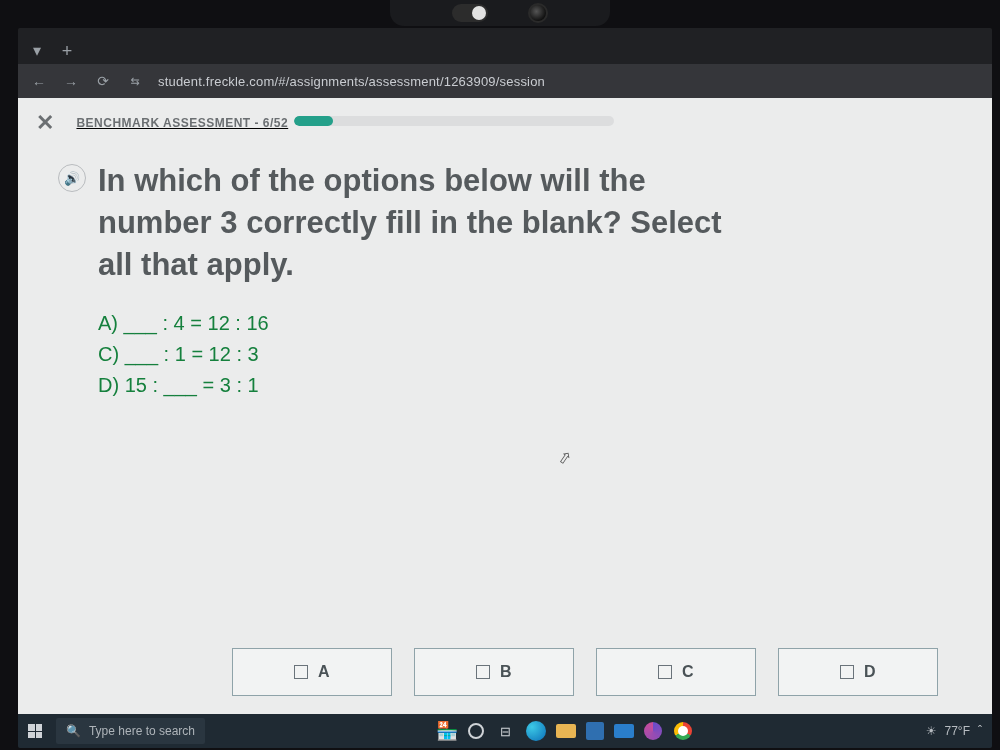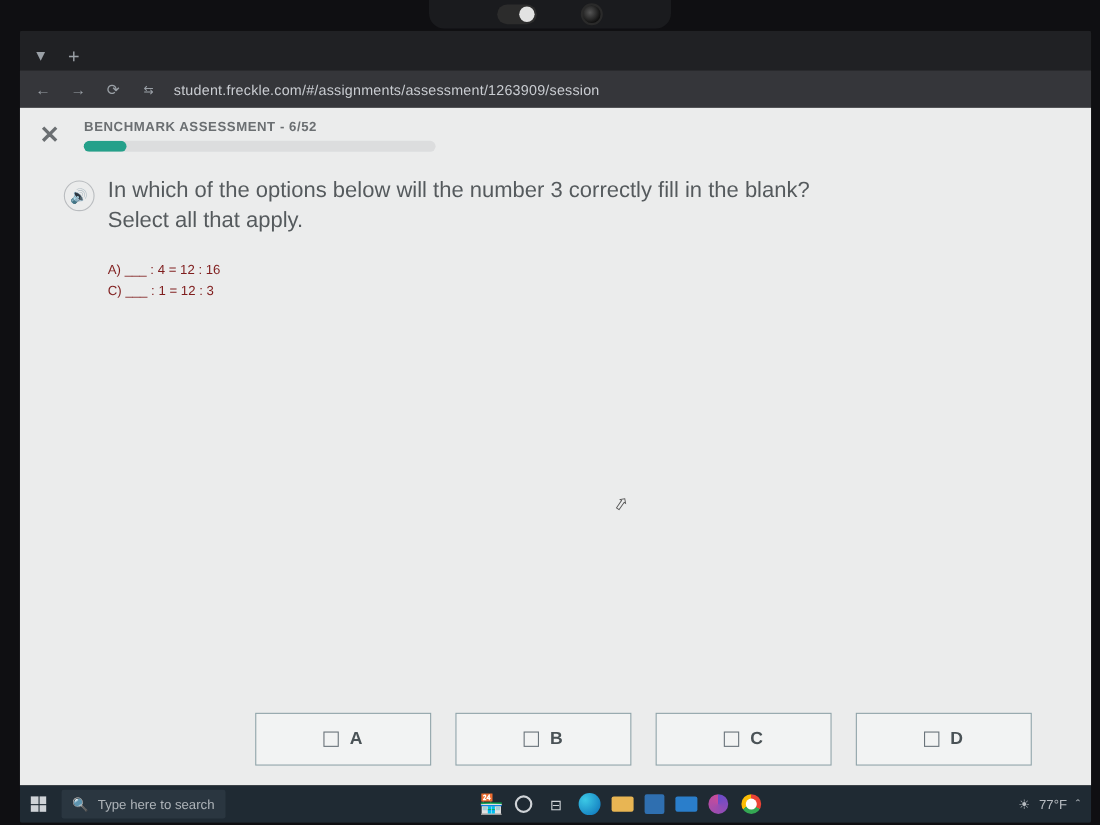--- a/index.html
+++ b/index.html
@@ -25,35 +25,35 @@
 
   .addr { height: 34px; background:#35363a; display:flex; align-items:center; gap:14px; padding:0 12px; color:#9aa0a6; font-size:14px; }
   .nav-ico { width:18px; text-align:center; }
   .url { color:#c9ccd1; font-size:13px; letter-spacing:.2px;text-align:center; }
 
   
   .viewport { position:absolute; top:70px; left:0; right:0; bottom:34px; background:#ebecec; }
 
   .vp-header { display:flex; align-items:center; gap:14px; padding:8px 16px 4px 10px; }
   .close-x { font-size:22px; color:#6b6f72; font-weight:600; padding:4px 8px; }
-  .hdr-col { flex:1; display:flex; flex-direction:column; gap:6px; }
+  .hdr-col { flex:1; display:flex; gap:6px;text-decoration:underline; }
   .hdr-title { font-size:12px; letter-spacing:.5px; color:#6b6f72; font-weight:700; }
   .progress-outer { width:320px; height:10px; background:#dcddde; border-radius:6px; overflow:hidden; }
   .progress-inner { height:100%; background:#24a08a; width:12%; border-radius:6px; }
 
   .side-panel { position:absolute; top:2px; right:0; width:72px; height:160px; background:#d9e2e6; border-radius:4px 0 0 4px; padding:14px 6px; box-shadow:-2px 2px 6px rgba(0,0,0,.08); font-size:12px; color:#5a6a72; }
   .side-panel .sp-title{font-size:13px;color:#3a4a52;}
   .side-panel .sp-sub{font-size:10px;color:#8a98a0;margin-top:8px;line-height:1.3;}
 
   .question-wrap { padding:16px 40px 0 40px; }
   .q-row { display:flex; align-items:flex-start; gap:12px; }
   .speaker { width:28px;height:28px;border:1.5px solid #b9bcbf;border-radius:50%;display:flex;align-items:center;justify-content:center;color:#6b6f72;font-size:13px;flex:0 0 auto;margin-top:4px;}
-  .q-text { font-size:20px; line-height:1.35; color:#555a5d; font-weight:400; max-width:640px; }
+  .q-text { font-size:31px; line-height:1.35; color:#555a5d; font-weight:700; max-width:640px; }
 
-  .options { margin-top:22px; margin-left:40px; font-size:12px; color:#7f1d1d; line-height:1.55; }
+  .options { margin-top:22px; margin-left:40px; font-size:20px; color:#15803d; line-height:1.55; }
   .options .opt { white-space:pre; }
 
   .cursor { position:absolute; left:540px; top:350px; font-size:16px; color:#555; transform:rotate(-10deg); }
 
   
   .answers { position:absolute; left:0; right:0; bottom:18px; display:flex; justify-content:center; gap:22px; padding:0 40px 0 200px; }
   .ans-btn { flex:0 0 160px; height:48px; border:1.5px solid #8fa3a9; background:#f2f3f3; display:flex; align-items:center; justify-content:center; gap:10px; color:#4a5256; font-size:16px; font-weight:600; letter-spacing:.5px; }
   .ans-btn .chk { width:14px;height:14px;border:1.5px solid #6a737a;display:inline-block; }
 
   
@@ -109,20 +109,21 @@
       <div class="question-wrap">
         <div class="q-row">
           <div class="speaker">
             <span>🔊</span>
           </div>
           <div class="q-text">In which of the options below will the number 3 correctly fill in the blank? Select all that apply.</div>
         </div>
         <div class="options" id="opts">
             <div class="opt">A) ___ : 4 = 12 : 16</div>
             <div class="opt">C) ___ : 1 = 12 : 3</div>
+            <div class="opt">D) 15 : ___ = 3 : 1</div>
           </div>
       </div>
 
       <div class="cursor">⬀</div>
 
       <div class="answers" id="ans-row">
           <div class="ans-btn">
             <span class="chk"></span>
             <span>A</span>
           </div>

